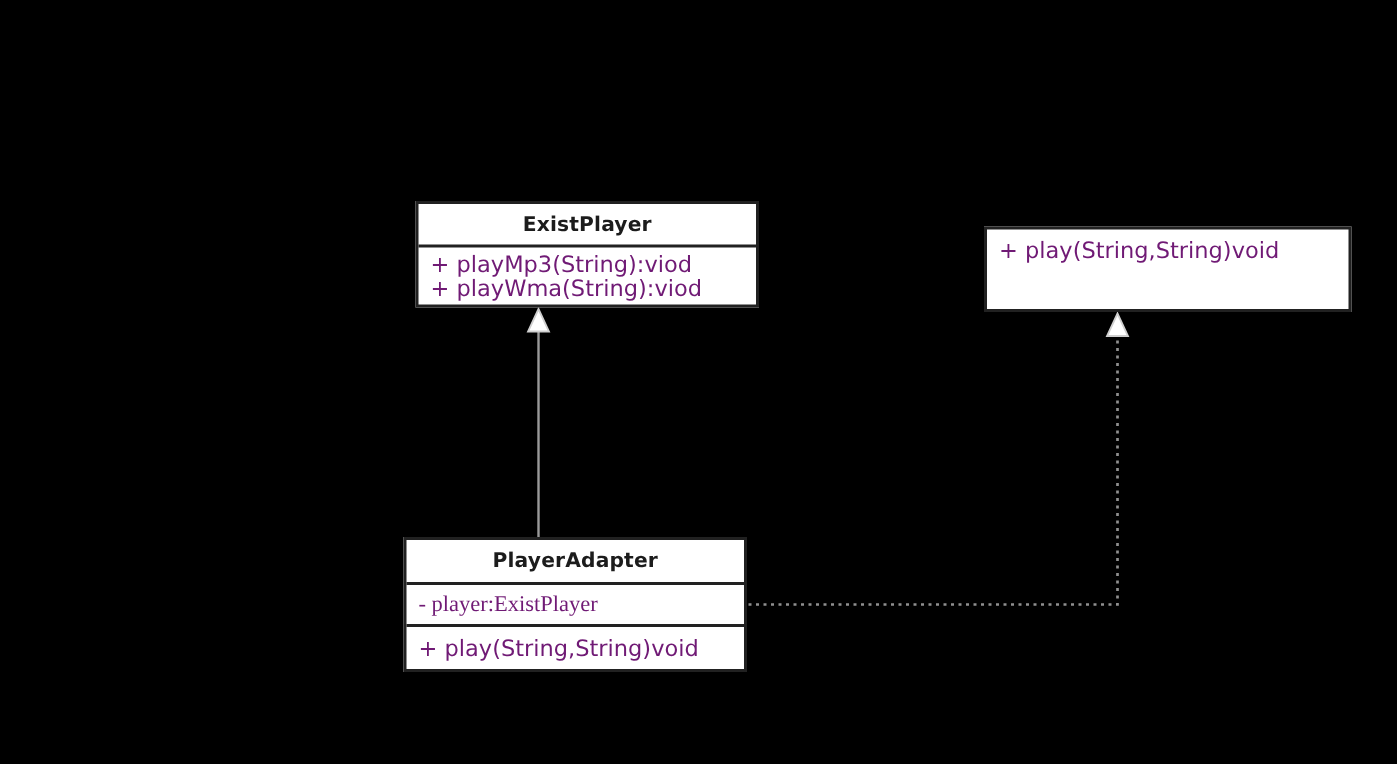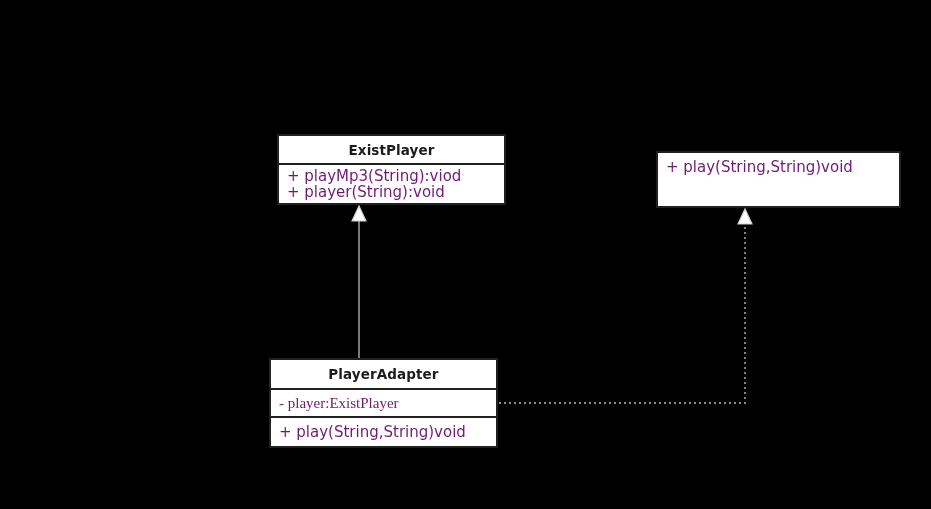--- a/index.html
+++ b/index.html
@@ -74,21 +74,21 @@
       <polygon fill="#ffffff" stroke="#cfcfcf" stroke-width="1.2" points="745,209 738,224 752,224"></polygon>
     </g>
   </svg>
 
   <div class="uml-class" style="left:245px; top:134px; width:229px; height:71px;">
     <div class="uml-compartment" style="height:28px;">
       <div class="uml-title">ExistPlayer</div>
     </div>
     <div class="uml-compartment" style="height:41px;">
       <div class="uml-member">+ playMp3(String):viod</div>
-      <div class="uml-member">+ player(String):void</div>
+      <div class="uml-member">+ playWma(String):viod</div>
     </div>
   </div>
 
   <div class="uml-class" style="left:624px; top:151px; width:245px; height:57px;">
     <div class="uml-compartment" style="height:28px;">
       <div class="uml-member">+ play(String,String)void</div>
     </div>
   </div>
 
   <div class="uml-class" style="left:237px; top:358px; width:229px; height:90px;">

